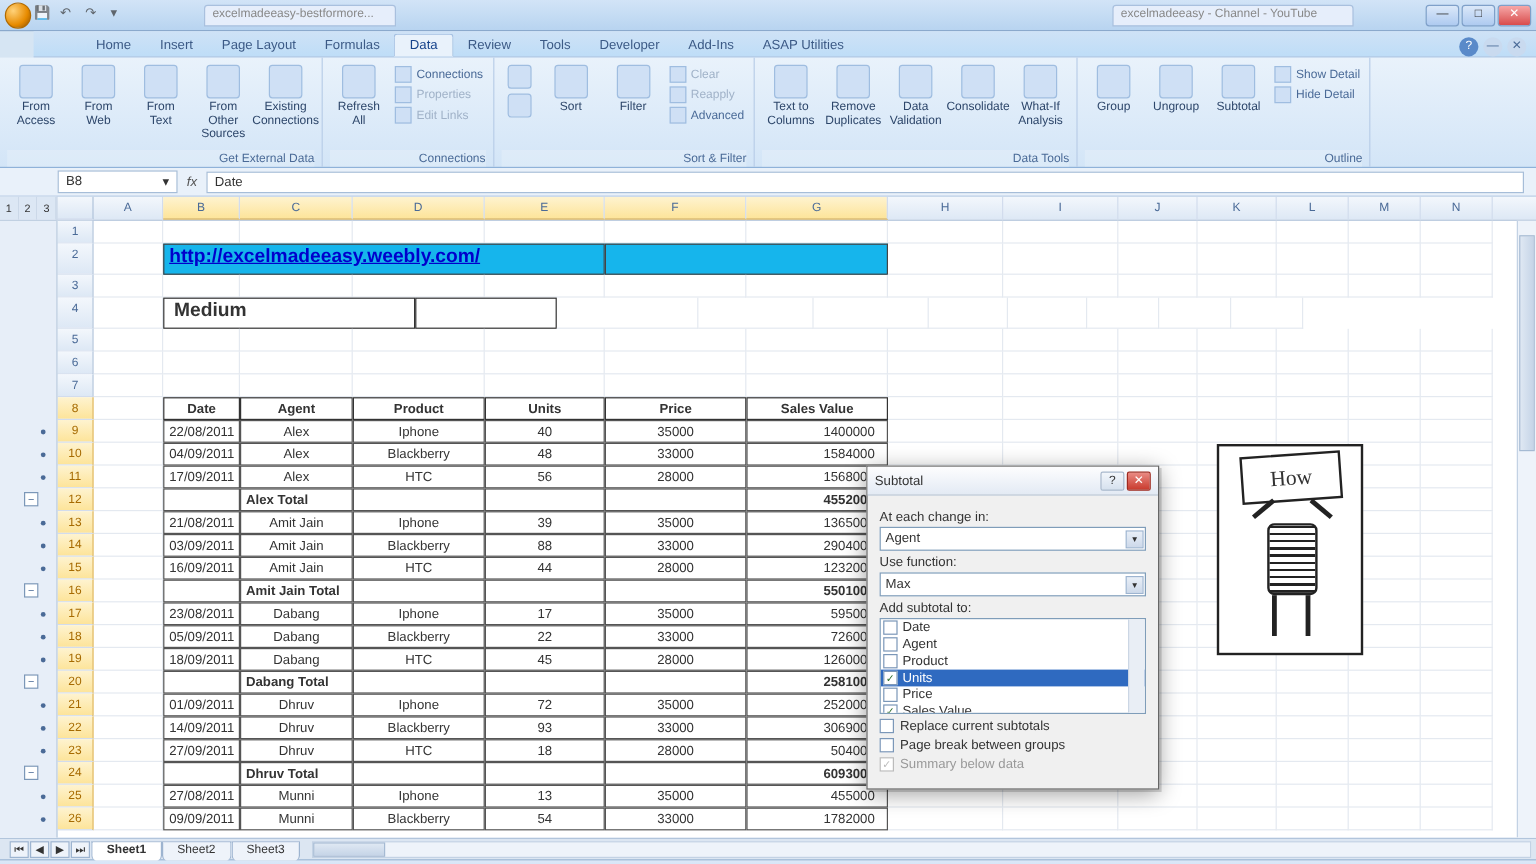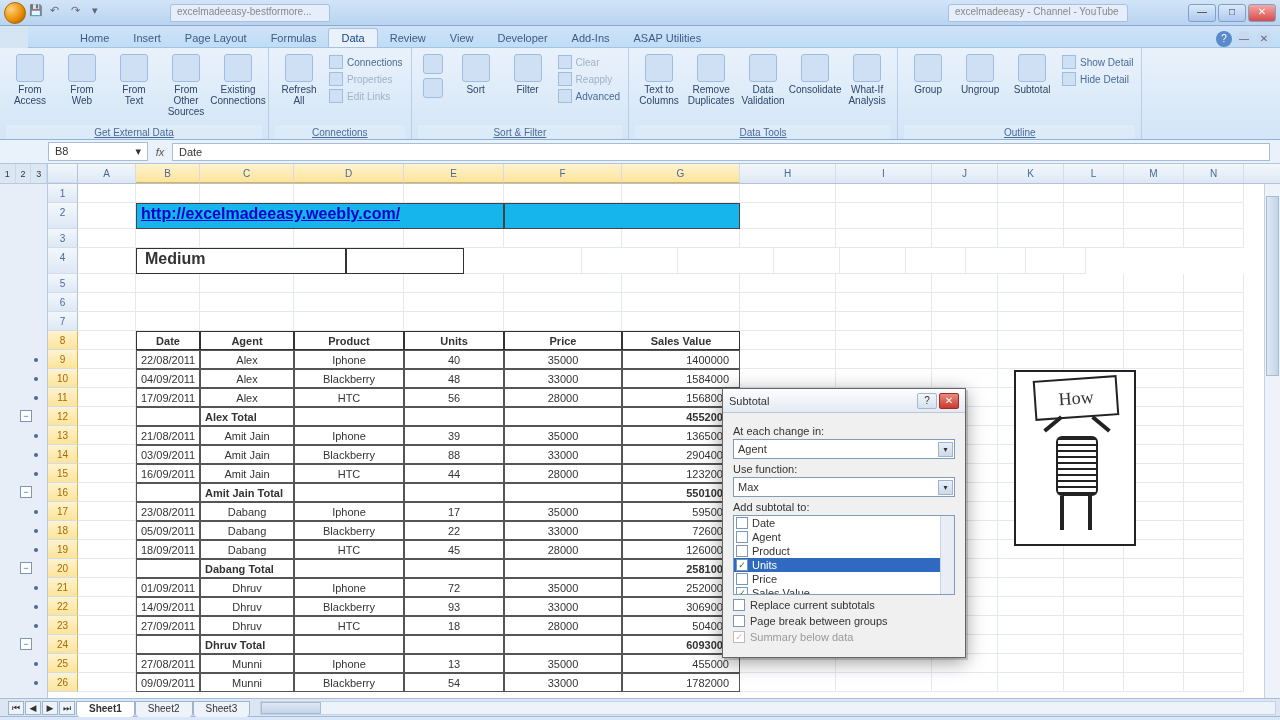--- a/index.html
+++ b/index.html
@@ -21,21 +21,21 @@
 .ribbon-tabs { height: 22px; display:flex; align-items:flex-end; padding-left: 40px; background: linear-gradient(#cfe2f6,#beddf7); border-bottom:1px solid #a6c1e2;margin-left:28px; }
 .ribbon-tab { padding: 3px 12px; font-size: 11px; color: #3c5a86; cursor:default; }
 .ribbon-tab.active { background:#e9f2fb; border:1px solid #a6c1e2; border-bottom:none; border-radius:3px 3px 0 0; color:#15428b; }
 .ribbon-help { margin-left:auto; margin-right:8px; display:flex; gap:4px; }
 .ribbon-help div { width:16px; height:16px; border-radius:8px; background:#5a8ac9; color:#fff; text-align:center; font-size:10px; line-height:16px; }
 
 
 .ribbon { height: 92px; background: linear-gradient(#e9f2fb,#d3e5f7); border-bottom:1px solid #8fb2d9; display:flex; }
 .group { border-right:1px solid #b9cee8; padding:2px 6px 0 6px; display:flex; flex-direction:column; }
 .group-items { flex:1; display:flex; align-items:flex-start; gap:4px; padding-top:2px; }
-.group-label { text-align:center; font-size:10px; color:#4a6a97; padding:2px 0 1px 0; background:rgba(255,255,255,.2);text-decoration:underline; }
+.group-label { text-align:right; font-size:10px; color:#4a6a97; padding:2px 0 1px 0; background:rgba(255,255,255,.2); }
 .rbtn-lg { width:48px; display:flex; flex-direction:column; align-items:center; gap:2px; padding:2px; font-size:10px; text-align:center; color:#2d466a; }
 .rbtn-lg .ico { width:28px; height:28px; background:#cfe0f5; border:1px solid #9fbde0; border-radius:3px; }
 .rlist { display:flex; flex-direction:column; gap:1px; font-size:10px; color:#4a6a97; padding-top:2px; }
 .rlist .item { display:flex; align-items:center; gap:4px; padding:1px 2px; }
 .rlist .ico-s { width:14px; height:14px; background:#cfe0f5; border:1px solid #9fbde0; }
 .rlist .dim { color:#a0b2c8; }
 
 
 .fx-bar { height: 24px; background:#e9f1fa; border-bottom:1px solid #b0c6e0; display:flex; align-items:center; }
 .namebox { width:100px; margin-left:48px; background:#fff; border:1px solid #a6bdd8; padding:2px 6px; font-size:11px; display:flex; justify-content:space-between;}
@@ -133,36 +133,36 @@
   <div class="qat">
     <div class="orb"></div>
     <div class="qbtn">💾</div>
     <div class="qbtn">↶</div>
     <div class="qbtn">↷</div>
     <div class="qbtn">▾</div>
   </div>
   <div class="title-wrap">
     <div class="browser-tab">excelmadeeasy-bestformore...</div>
   </div>
-  <div class="browser-tab" style="width:180px;margin-right:60px">excelmadeeasy - Channel - YouTube</div>
+  <div class="browser-tab" style="width:201px;margin-right:60px">excelmadeeasy - Channel - YouTube</div>
   <div class="win-controls">
     <div>—</div>
     <div>□</div>
     <div class="close">✕</div>
   </div>
 </div>
 
 <div class="ribbon-tabs">
   <div class="ribbon-tab">Home</div>
   <div class="ribbon-tab">Insert</div>
   <div class="ribbon-tab">Page Layout</div>
   <div class="ribbon-tab">Formulas</div>
   <div class="ribbon-tab active">Data</div>
   <div class="ribbon-tab">Review</div>
-  <div class="ribbon-tab">View</div>
+  <div class="ribbon-tab">Tools</div>
   <div class="ribbon-tab">Developer</div>
   <div class="ribbon-tab">Add-Ins</div>
   <div class="ribbon-tab">ASAP Utilities</div>
   <div class="ribbon-help">
     <div>?</div>
     <div style="background:#c9daef;color:#4a6a97">—</div>
     <div style="background:#c9daef;color:#4a6a97">✕</div>
   </div>
 </div>
 

